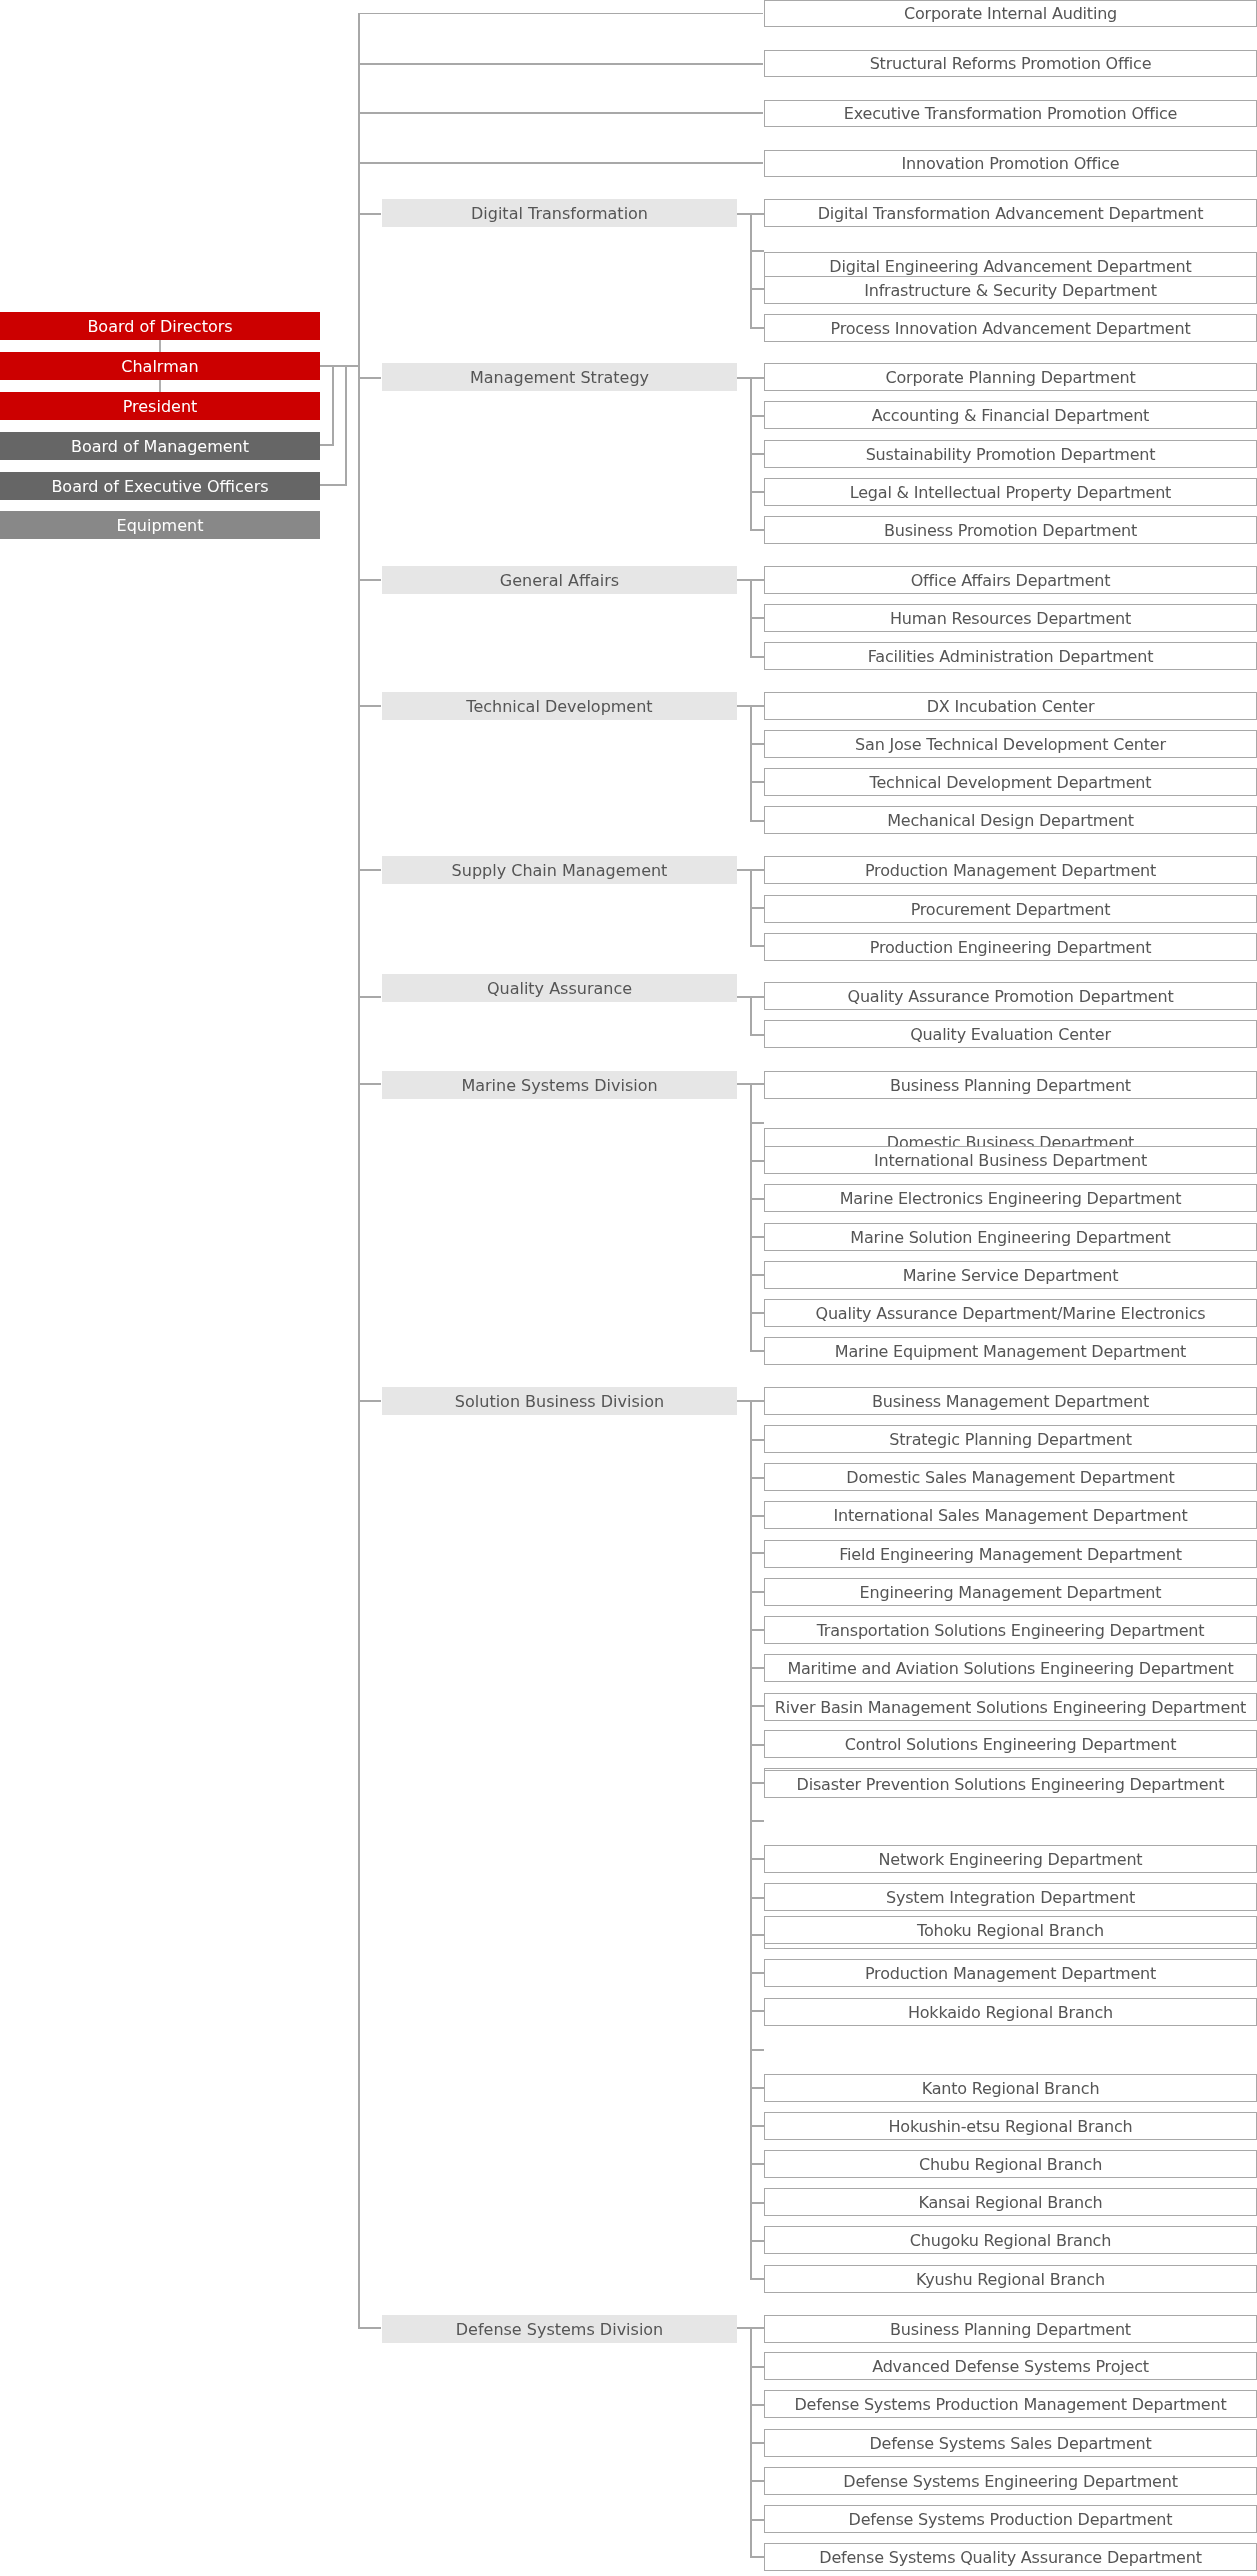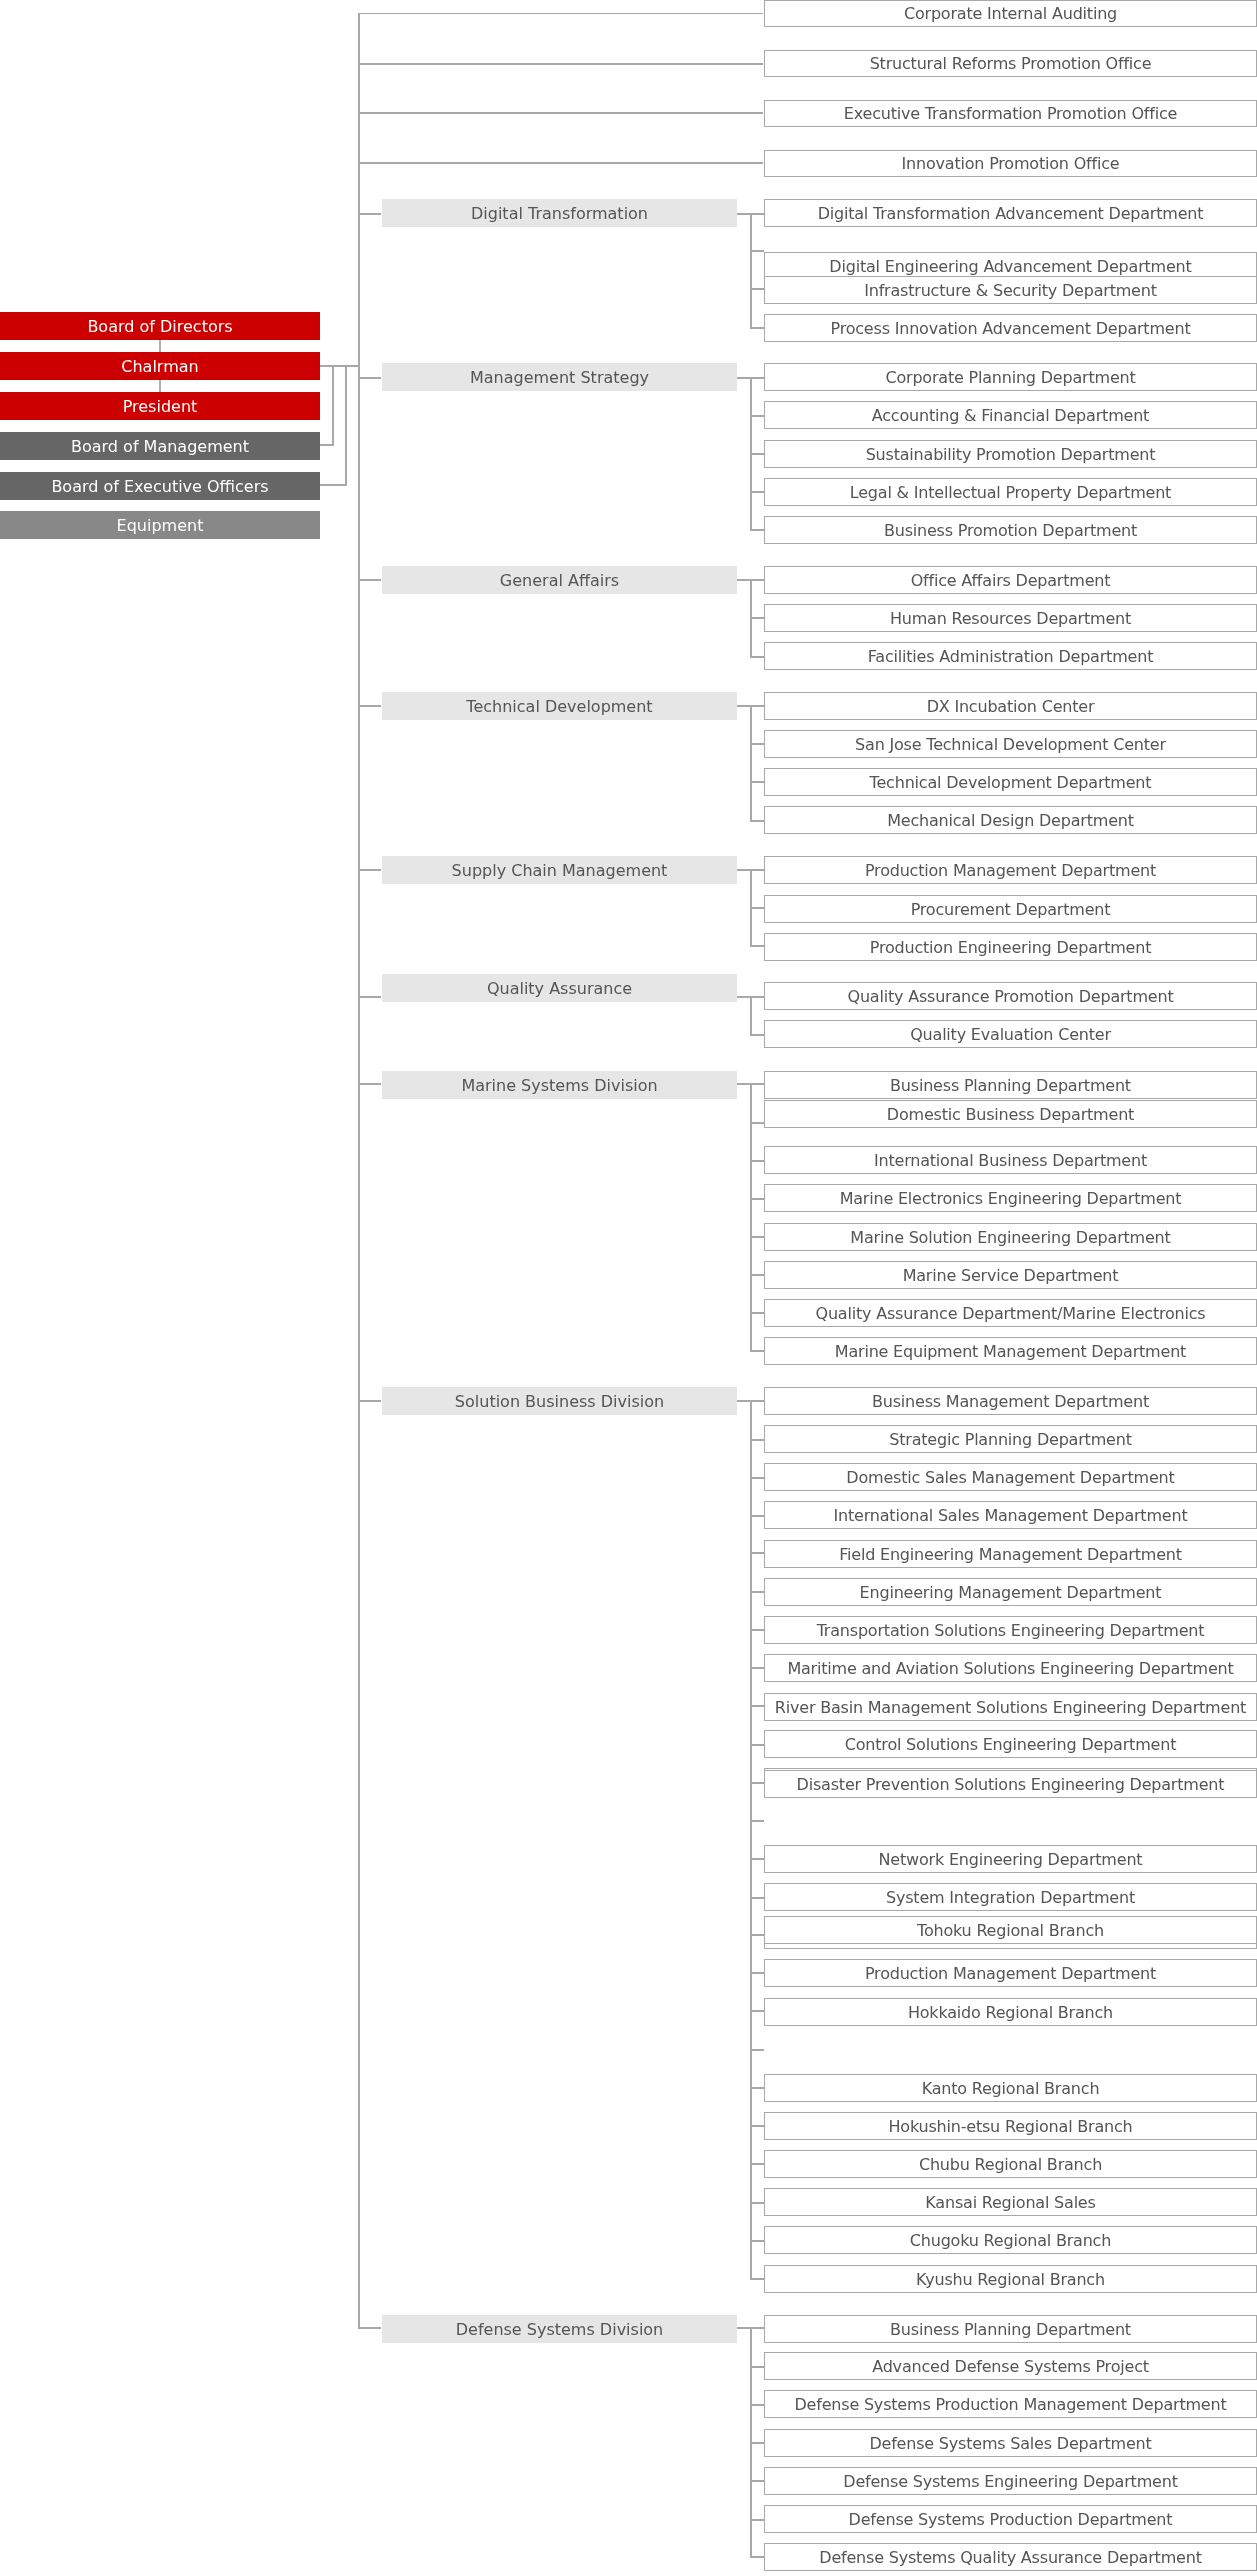--- a/index.html
+++ b/index.html
@@ -186,21 +186,21 @@
       <div class="line hline" style="left:358px; top:1083px; width:23px"></div>
       <div class="box group" style="top:1071px">
         <span>Marine Systems Division</span>
       </div>
       <div class="line hline" style="left:737px; top:1083px; width:27px"></div>
       <div class="line vline" style="left:750px; top:1083px; height:268px"></div>
       <div class="box dept" style="top:1071px">
         <span>Business Planning Department</span>
       </div>
       <div class="line hline" style="left:750px; top:1122px; width:14.3px"></div>
-      <div class="box dept" style="top:1100px">
+      <div class="box dept" style="top:1128px">
         <span>Domestic Business Department</span>
       </div>
       <div class="line hline" style="left:750px; top:1160px; width:14.3px"></div>
       <div class="box dept" style="top:1146px">
         <span>International Business Department</span>
       </div>
       <div class="line hline" style="left:750px; top:1198px; width:14.3px"></div>
       <div class="box dept" style="top:1184px">
         <span>Marine Electronics Engineering Department</span>
       </div>
@@ -304,21 +304,21 @@
       <div class="line hline" style="left:750px; top:2125px; width:14.3px"></div>
       <div class="box dept" style="top:2112px">
         <span>Hokushin-etsu Regional Branch</span>
       </div>
       <div class="line hline" style="left:750px; top:2163px; width:14.3px"></div>
       <div class="box dept" style="top:2150px">
         <span>Chubu Regional Branch</span>
       </div>
       <div class="line hline" style="left:750px; top:2202px; width:14.3px"></div>
       <div class="box dept" style="top:2188px">
-        <span>Kansai Regional Sales</span>
+        <span>Kansai Regional Branch</span>
       </div>
       <div class="line hline" style="left:750px; top:2240px; width:14.3px"></div>
       <div class="box dept" style="top:2226px">
         <span>Chugoku Regional Branch</span>
       </div>
       <div class="line hline" style="left:750px; top:2278px; width:14.3px"></div>
       <div class="box dept" style="top:2265px">
         <span>Kyushu Regional Branch</span>
       </div>
       <div class="line hline" style="left:358px; top:2327px; width:23px"></div>

